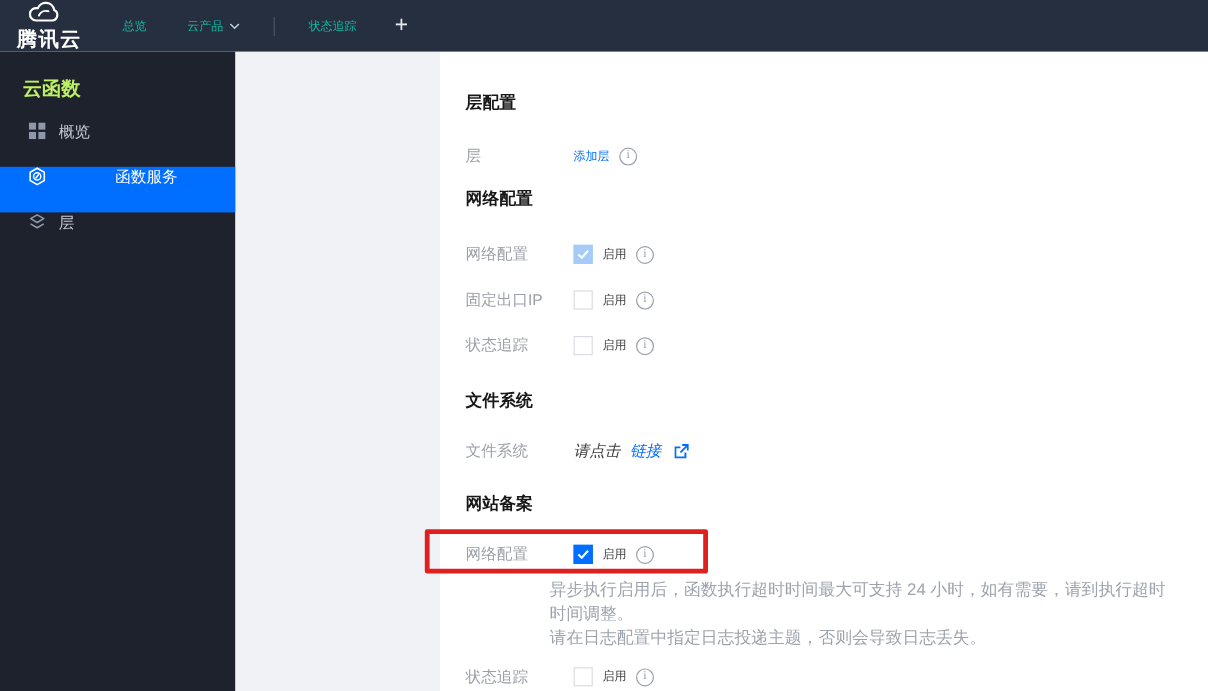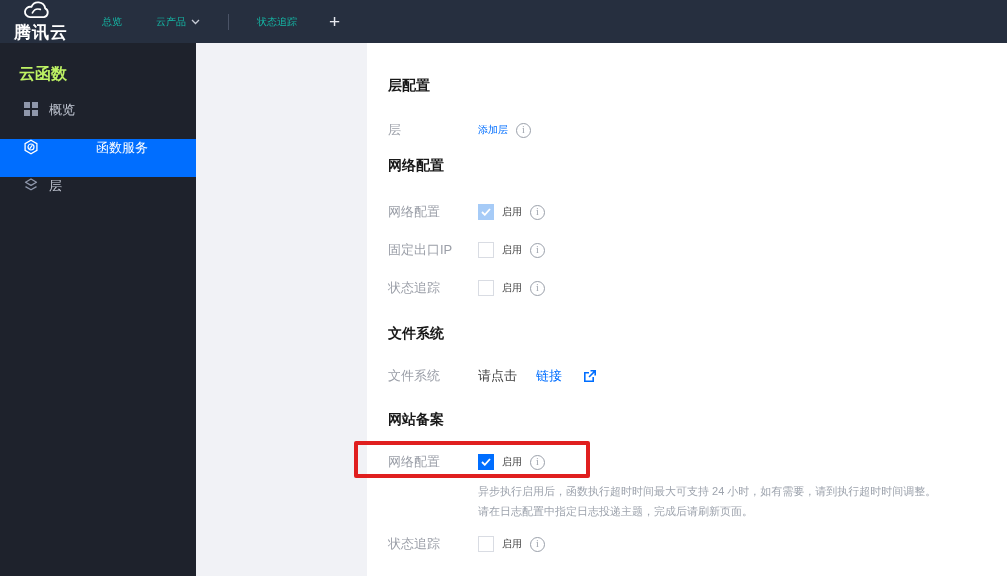--- a/index.html
+++ b/index.html
@@ -45,24 +45,24 @@
               display:inline-flex; align-items:center; justify-content:center; cursor:pointer; }
   .checkbox.checked { background:#006eff; border-color:#006eff; }
   .checkbox.checked-disabled { background:#a6cbf7; border-color:#a6cbf7; cursor:default; }
 
   .info-icon { width:15px; height:15px; border:1px solid #9aa0aa; border-radius:50%;
                color:#9aa0aa; display:inline-flex; align-items:center; justify-content:center;
                font-size:10px; line-height:1; cursor:pointer; flex-shrink:0;
                font-family:"Liberation Serif","DejaVu Serif",serif; }
   .info-icon::before { content:"i"; }
 
-  .fs-text { display:flex; align-items:center; gap:19px; color:#3c3c3c; font-size:13px; }
+  .fs-text { display:flex; align-items:center; gap:8px; color:#3c3c3c; font-size:13px;font-style:italic; }
   .ext-icon { display:inline-flex; margin:0 3px; }
 
-  .helper { margin-left:90px; width:524px; font-size:11px; color:#9da3ad; line-height:20px; }
+  .helper { margin-left:70px; width:524px; font-size:14px; color:#9da3ad; line-height:20px; }
 
   
   .annotation-box { position:absolute; left:354px; top:441px; width:236px; height:37px;
                     border:4px solid #e01f1f; border-radius:2px; z-index:20; pointer-events:none; }
 </style>
 </head>
 <body>
 
 <div class="app">
 
@@ -197,21 +197,21 @@
           <svg width="10" height="8" viewBox="0 0 10 8">
               <path d="M1 4l2.8 2.8L9 1" fill="none" stroke="#ffffff" stroke-width="1.8"></path>
             </svg>
         </span>
         <span>启用</span>
         <span class="info-icon"></span>
       </div>
     </div>
     <div class="helper">
       <div>异步执行启用后，函数执行超时时间最大可支持 24 小时，如有需要，请到执行超时时间调整。</div>
-      <div>请在日志配置中指定日志投递主题，完成后请刷新页面。</div>
+      <div>请在日志配置中指定日志投递主题，否则会导致日志丢失。</div>
     </div>
 
     <div class="row mt4">
       <div class="row-label">状态追踪</div>
       <div class="row-value">
         <span class="checkbox"></span>
         <span>启用</span>
         <span class="info-icon"></span>
       </div>
     </div>

